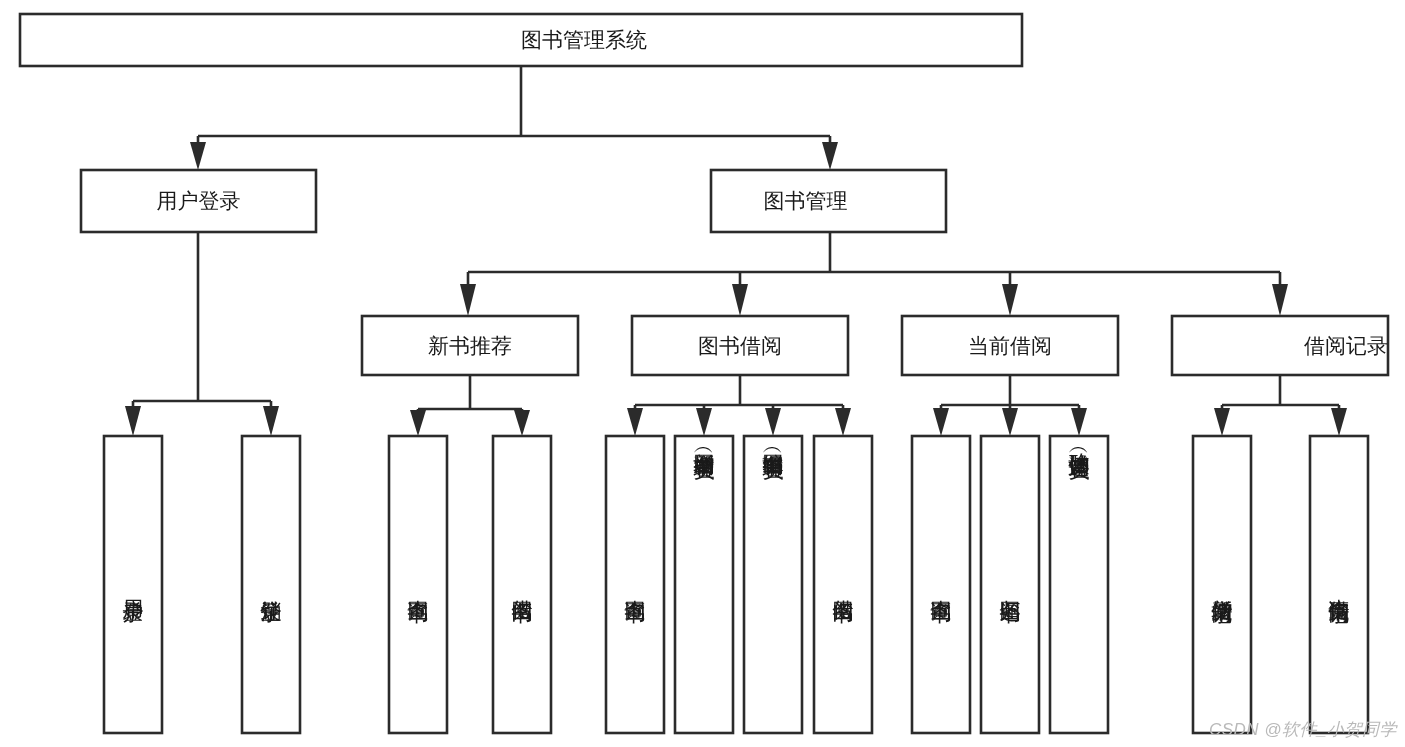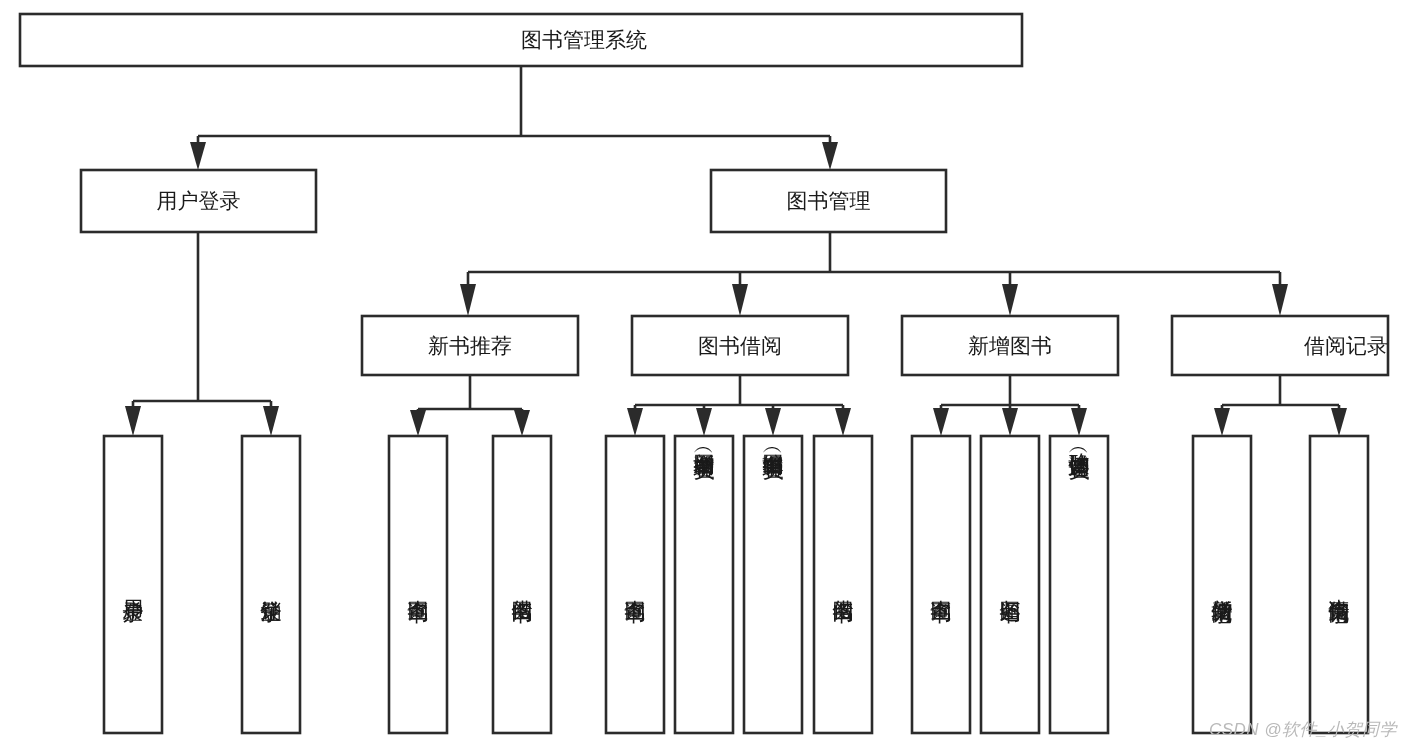--- a/index.html
+++ b/index.html
@@ -188,32 +188,32 @@
     </g>
   </svg>
 
   <div class="hlabel-wrap" style="left:20px; top:14px; width:1128px; height:52px;">
     <span class="hlabel-text">图书管理系统</span>
   </div>
 
   <div class="hlabel-wrap" style="left:81px; top:170px; width:235px; height:62px;">
     <span class="hlabel-text">用户登录</span>
   </div>
-  <div class="hlabel-wrap" style="left:711px; top:170px; width:235px; height:62px;">
+  <div class="hlabel-wrap" style="left:688px; top:170px; width:235px; height:62px;">
     <span class="hlabel-text">图书管理</span>
   </div>
 
   <div class="hlabel-wrap" style="left:362px; top:316px; width:216px; height:59px;">
     <span class="hlabel-text">新书推荐</span>
   </div>
   <div class="hlabel-wrap" style="left:632px; top:316px; width:216px; height:59px;">
     <span class="hlabel-text">图书借阅</span>
   </div>
   <div class="hlabel-wrap" style="left:902px; top:316px; width:216px; height:59px;">
-    <span class="hlabel-text">新增图书</span>
+    <span class="hlabel-text">当前借阅</span>
   </div>
   <div class="hlabel-wrap" style="left:1172px; top:316px; width:216px; height:59px;justify-content:flex-end;">
     <span class="hlabel-text">借阅记录</span>
   </div>
 
   <div class="vlabel-wrap" style="left:104px; top:436px; width:58px; height:297px;">
     <span class="vlabel-text">用户登录</span>
   </div>
   <div class="vlabel-wrap" style="left:242px; top:436px; width:58px; height:297px;">
     <span class="vlabel-text">注销登录</span>

